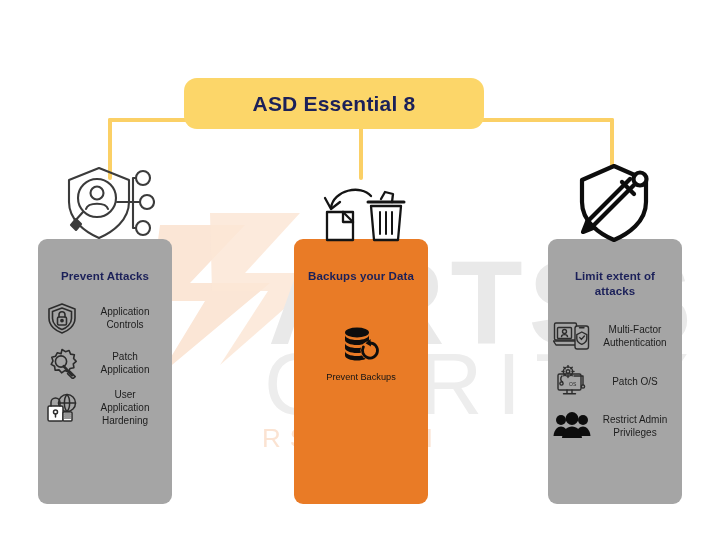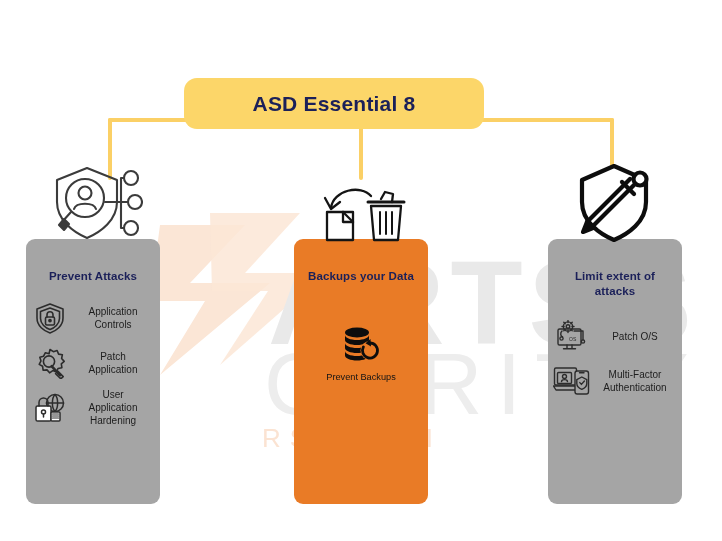--- a/index.html
+++ b/index.html
@@ -49,21 +49,21 @@
     background:#FCD669;border-radius:13px;
     display:flex;align-items:center;justify-content:center;
     z-index:5;
   }
   #title-banner .t{
     font-size:21px;font-weight:700;color:#1b2059;letter-spacing:.2px;
   }
 
   
   .col{position:absolute;top:160px;width:150px;height:350px;}
-  #col-left{left:18px;}
+  #col-left{left:30px;}
   #col-mid{left:286px;}
   #col-right{left:540px;}
 
   .top-icon{
     position:absolute;top:0px;left:0;width:150px;height:82px;
     display:flex;align-items:flex-end;justify-content:center;
     z-index:4;
   }
 
   .card{
@@ -238,51 +238,64 @@
         <path d="M54 20 L66 32" stroke-width="4.2"></path>
       </svg>
     </div>
 
     <div class="card gray">
       <div class="card-title">Limit extent of<br>attacks</div>
       <div class="items" style="margin-top:18px;">
 
         <div class="item">
           <span class="ic">
+            <svg width="38" height="32" viewBox="0 0 38 32" fill="none" stroke="#2c2c2c" stroke-width="1.4" stroke-linecap="round" stroke-linejoin="round">
+              <rect x="1.5" y="3" width="22" height="17" rx="1.4"></rect>
+              <rect x="4.5" y="7.5" width="14" height="11" rx="1"></rect>
+              <path d="M0.5 21 H26 L24 25 H3 Z"></path>
+              <circle cx="11.5" cy="11.5" r="2"></circle>
+              <path d="M8.5 16.5 C9 14 14 14 14.5 16.5"></path>
+              <rect x="22" y="6" width="13.5" height="23" rx="2.2" fill="#a5a5a5"></rect>
+              <path d="M26.5 7.8 h4.5"></path>
+              <path d="M28.8 12 l5 2.6 v4 c0 3.2-3 5-5 5.8 -2-0.8-5-2.6-5-5.8v-4Z"></path>
+              <path d="M26.8 17.6 l1.6 1.8 3-3.4"></path>
+            </svg>
+          </span>
+          <span class="lb">Multi-Factor<br>Authentication</span>
+        </div>
+
+        <div class="item">
+          <span class="ic">
             <svg width="36" height="32" viewBox="0 0 36 32" fill="none" stroke="#2c2c2c" stroke-width="1.4" stroke-linecap="round" stroke-linejoin="round">
               <rect x="4" y="9" width="23" height="16" rx="1.6"></rect>
               <path d="M13 25 V28 M18 25 V28 M9.5 28.8 H21.5"></path>
               <circle cx="14" cy="6.5" r="4.6"></circle>
               <path d="M14 0.5 v2 M14 10.5 v2 M8 6.5 h2 M18 6.5 h2 M9.8 2.3 l1.4 1.4 M16.8 9.3 l1.4 1.4 M18.2 2.3 l-1.4 1.4 M11.2 9.3 l-1.4 1.4"></path>
               <circle cx="14" cy="6.5" r="1.8"></circle>
               <path d="M8 11 C6 13 6.5 16 8.5 17"></path>
               <circle cx="7.5" cy="18.5" r="1.6"></circle>
               <path d="M20 11 H29 V20"></path>
               <circle cx="29" cy="21.5" r="1.6"></circle>
               <text x="15" y="21" font-size="5" fill="#2c2c2c" stroke="none" font-family="Liberation Sans, sans-serif">OS</text>
             </svg>
           </span>
           <span class="lb">Patch O/S</span>
         </div>
 
         <div class="item">
           <span class="ic">
-            <svg width="38" height="32" viewBox="0 0 38 32" fill="none" stroke="#2c2c2c" stroke-width="1.4" stroke-linecap="round" stroke-linejoin="round">
-              <rect x="1.5" y="3" width="22" height="17" rx="1.4"></rect>
-              <rect x="4.5" y="7.5" width="14" height="11" rx="1"></rect>
-              <path d="M0.5 21 H26 L24 25 H3 Z"></path>
-              <circle cx="11.5" cy="11.5" r="2"></circle>
-              <path d="M8.5 16.5 C9 14 14 14 14.5 16.5"></path>
-              <rect x="22" y="6" width="13.5" height="23" rx="2.2" fill="#a5a5a5"></rect>
-              <path d="M26.5 7.8 h4.5"></path>
-              <path d="M28.8 12 l5 2.6 v4 c0 3.2-3 5-5 5.8 -2-0.8-5-2.6-5-5.8v-4Z"></path>
-              <path d="M26.8 17.6 l1.6 1.8 3-3.4"></path>
-            </svg>
-          </span>
-          <span class="lb">Multi-Factor<br>Authentication</span>
-        </div>
-
+            <svg width="38" height="28" viewBox="0 0 38 28" fill="#0d0d0d">
+              <circle cx="8" cy="8" r="5"></circle>
+              <path d="M0.5 24 C1 17.5 5 14.5 8 14.5 S15 17.5 15.5 24 Z"></path>
+              <circle cx="30" cy="8" r="5"></circle>
+              <path d="M22.5 24 C23 17.5 27 14.5 30 14.5 S37 17.5 37.5 24 Z"></path>
+              <circle cx="19" cy="6.5" r="6.4"></circle>
+              <path d="M9 26 C9.6 18 14.5 14.5 19 14.5 S28.4 18 29 26 Z"></path>
+            </svg>
+          </span>
+          <span class="lb">Restrict Admin<br>Privileges</span>
+        </div>
 
       </div>
     </div>
   </div>
 
 </div>
 
 </body></html>

